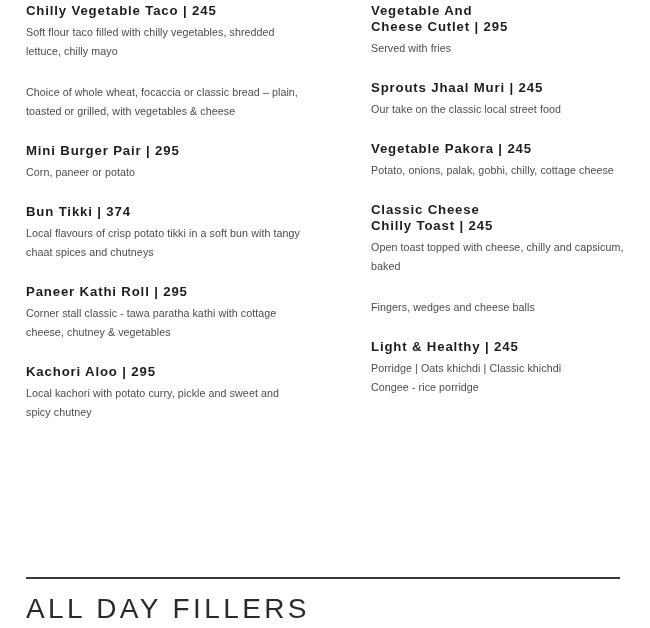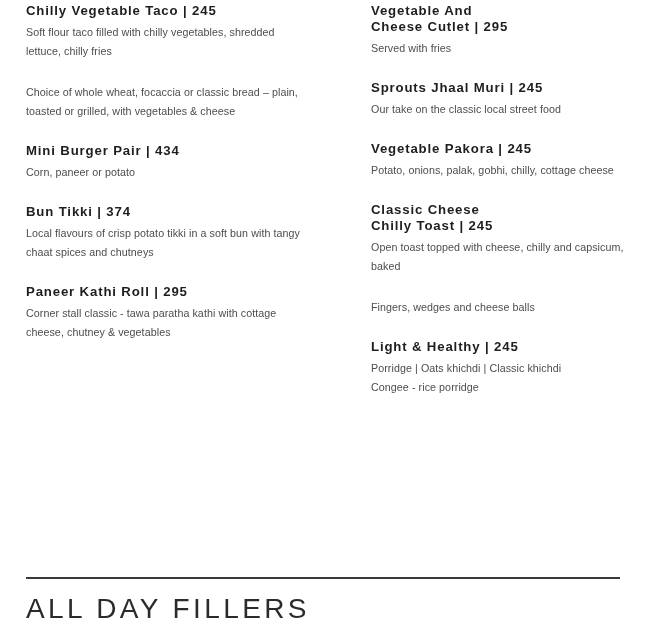--- a/index.html
+++ b/index.html
@@ -97,45 +97,50 @@
 
 <div class="menu-page">
 
   <div class="columns">
 
     <div class="column left">
 
       <div class="menu-item">
         <p class="item-title">Chilly Vegetable Taco  |  245</p>
         <p class="item-desc">Soft flour taco filled with chilly vegetables, shredded
-lettuce, chilly fries</p>
+lettuce, chilly mayo</p>
       </div>
 
       <div class="menu-item">
         <p class="item-desc">Choice of whole wheat, focaccia or classic bread – plain,
 toasted or grilled, with vegetables &amp; cheese</p>
       </div>
 
       <div class="menu-item">
-        <p class="item-title">Mini Burger Pair  |  434</p>
+        <p class="item-title">Mini Burger Pair  |  295</p>
         <p class="item-desc">Corn, paneer or potato</p>
       </div>
 
       <div class="menu-item">
         <p class="item-title">Bun Tikki  |  374</p>
         <p class="item-desc">Local flavours of crisp potato tikki in a soft bun with tangy
 chaat spices and chutneys</p>
       </div>
 
       <div class="menu-item">
         <p class="item-title">Paneer Kathi Roll  |  295</p>
         <p class="item-desc">Corner stall classic - tawa paratha kathi with cottage
 cheese, chutney &amp; vegetables</p>
       </div>
 
+      <div class="menu-item">
+        <p class="item-title">Kachori Aloo  |  295</p>
+        <p class="item-desc">Local kachori with potato curry, pickle and sweet and
+spicy chutney</p>
+      </div>
 
     </div>
 
     <div class="column right">
 
       <div class="menu-item">
         <p class="item-title">Vegetable And
 Cheese Cutlet  |  295</p>
         <p class="item-desc">Served with fries</p>
       </div>

